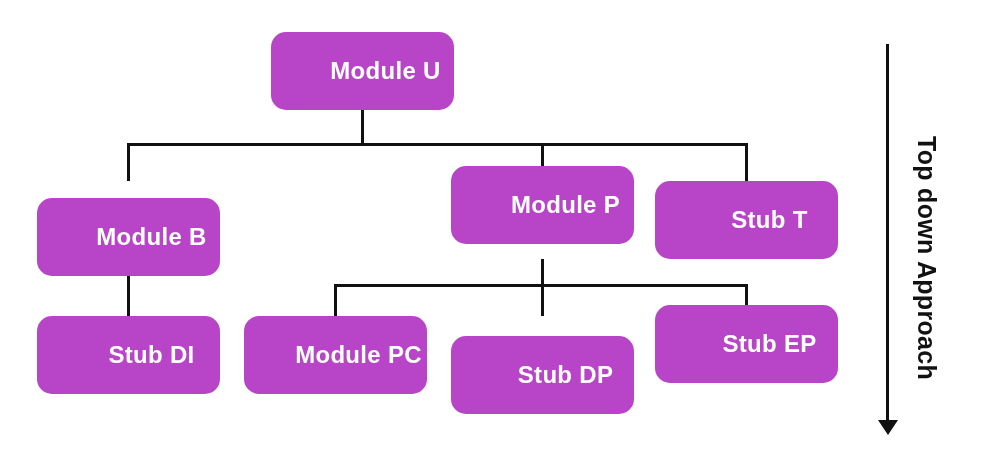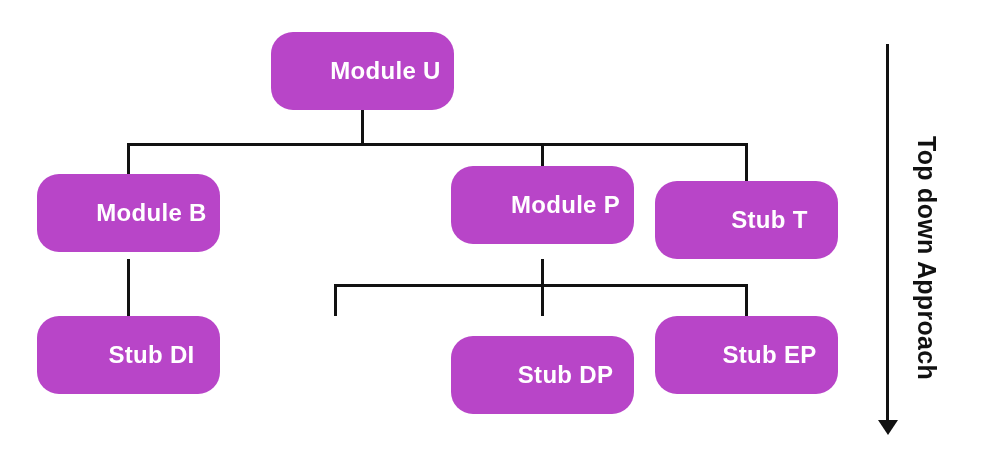--- a/index.html
+++ b/index.html
@@ -13,21 +13,21 @@
     width: 1000px;
     height: 468px;
     background: #ffffff;
     overflow: hidden;
   }
   .node {
     position: absolute;
     width: 183px;
     height: 78px;
     background: #B845C8;
-    border-radius: 22px;
+    border-radius: 15px;
     color: #ffffff;
     font-size: 24px;
     font-weight: bold;
     display: flex;
     align-items: center;
     justify-content: center;
     letter-spacing: 0.3px;
     box-sizing: border-box;
     padding-left: 46px;
   }
@@ -83,25 +83,26 @@
   <div class="line vline" style="left:745px; top:143px; height:38px;"></div>
 
   <div class="line vline" style="left:127px; top:259px; height:57px;"></div>
   <div class="line vline" style="left:541px; top:259px; height:57px;"></div>
   <div class="line hline" style="left:334px; top:284px; width:414px;"></div>
   <div class="line vline" style="left:334px; top:284px; height:32px;"></div>
   <div class="line vline" style="left:745px; top:284px; height:32px;"></div>
 
   <div class="node" style="left:271px; top:32px;">Module U</div>
 
-  <div class="node" style="left:37px; top:174px;">Module B</div>
+  <div class="node" style="left:37px; top:198px;">Module B</div>
   <div class="node" style="left:451px; top:166px;">Module P</div>
   <div class="node" style="left:655px; top:181px;">Stub T</div>
 
   <div class="node" style="left:37px; top:316px;">Stub DI</div>
+  <div class="node" style="left:244px; top:316px;">Module PC</div>
   <div class="node" style="left:451px; top:316px;margin-top:20px;">Stub DP</div>
-  <div class="node" style="left:655px; top:316px;">Stub EP</div>
+  <div class="node" style="left:655px; top:305px;">Stub EP</div>
 
   <div class="arrow-line"></div>
   <div class="arrow-head"></div>
   <div class="rotated-label">Top down Approach</div>
 
 </div>
 
 </body></html>

